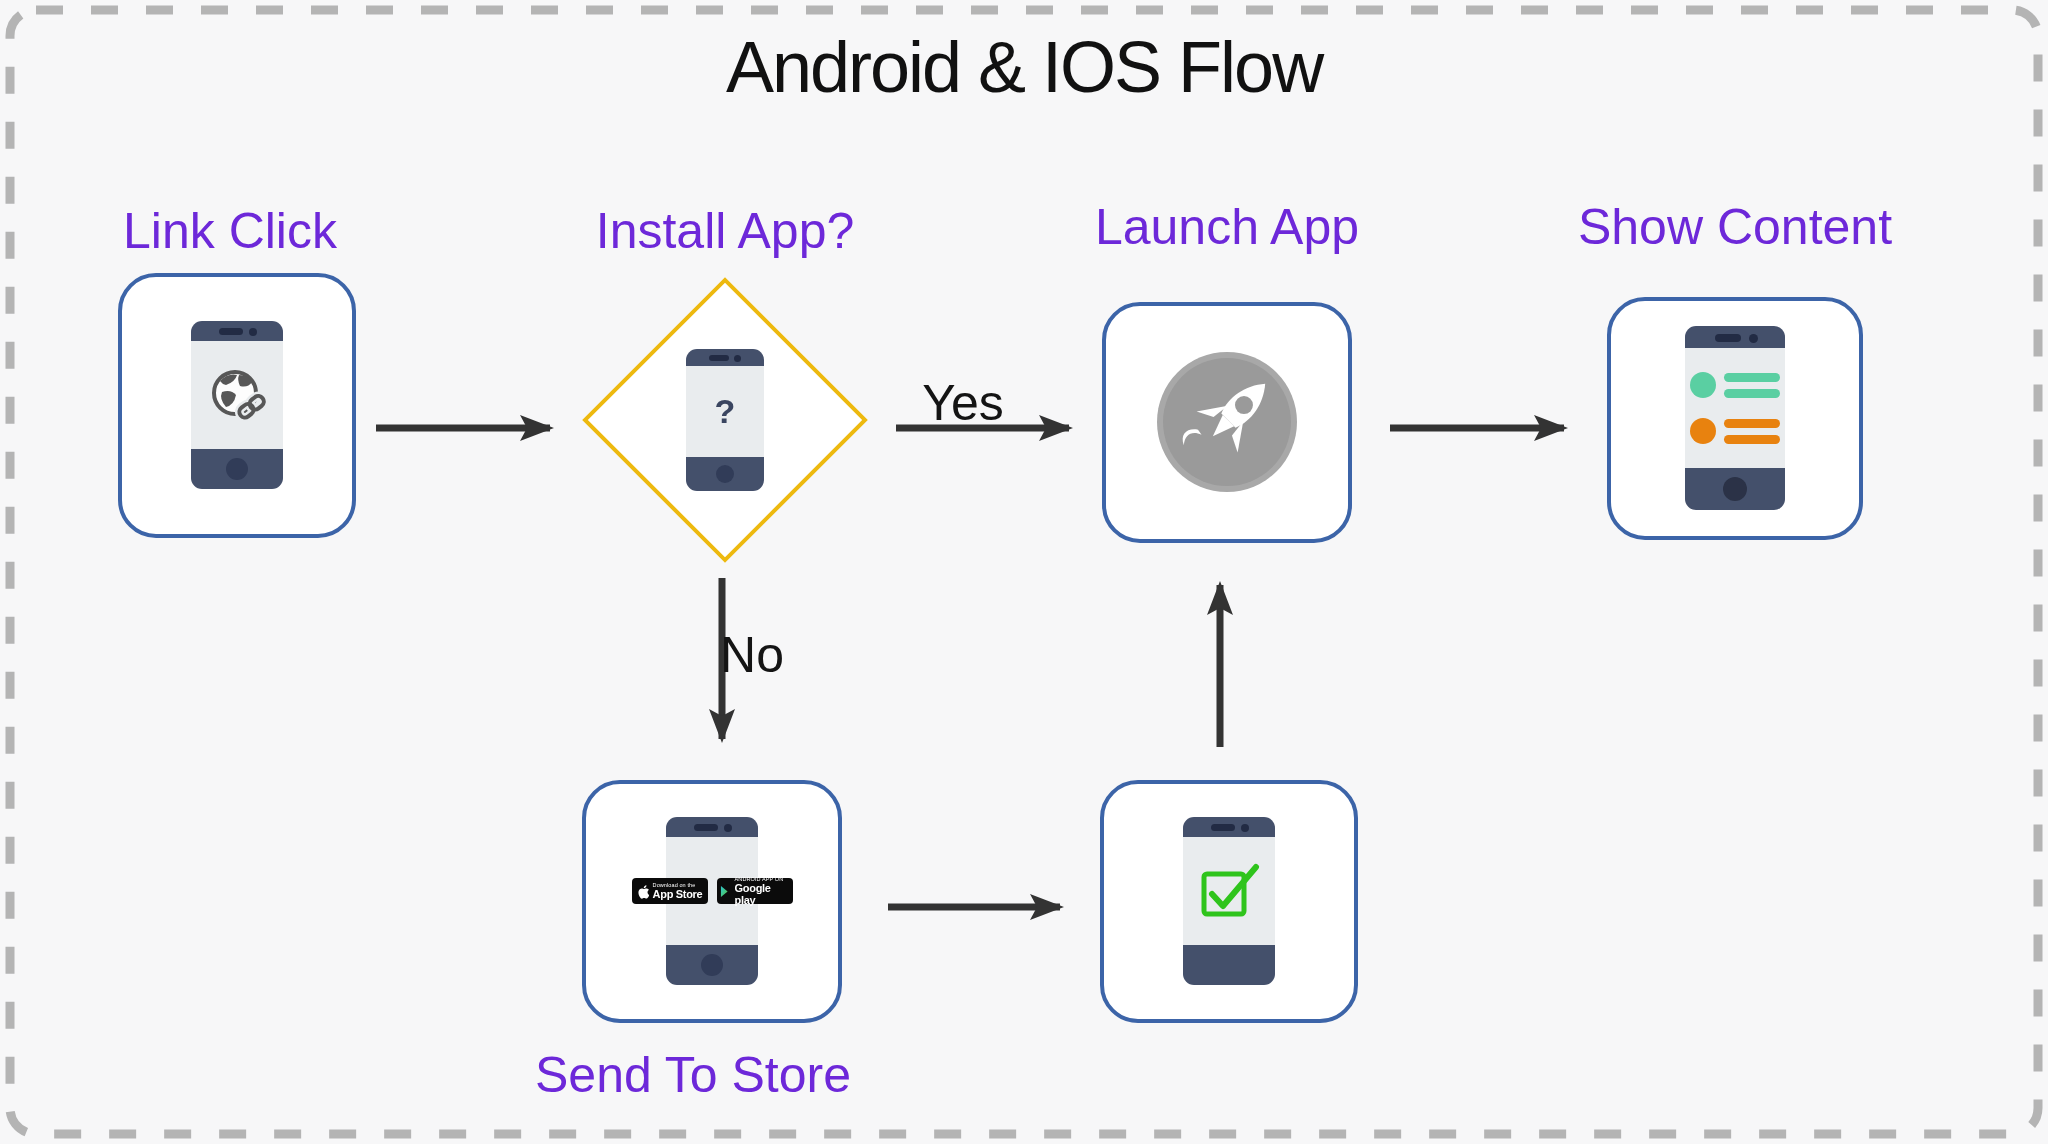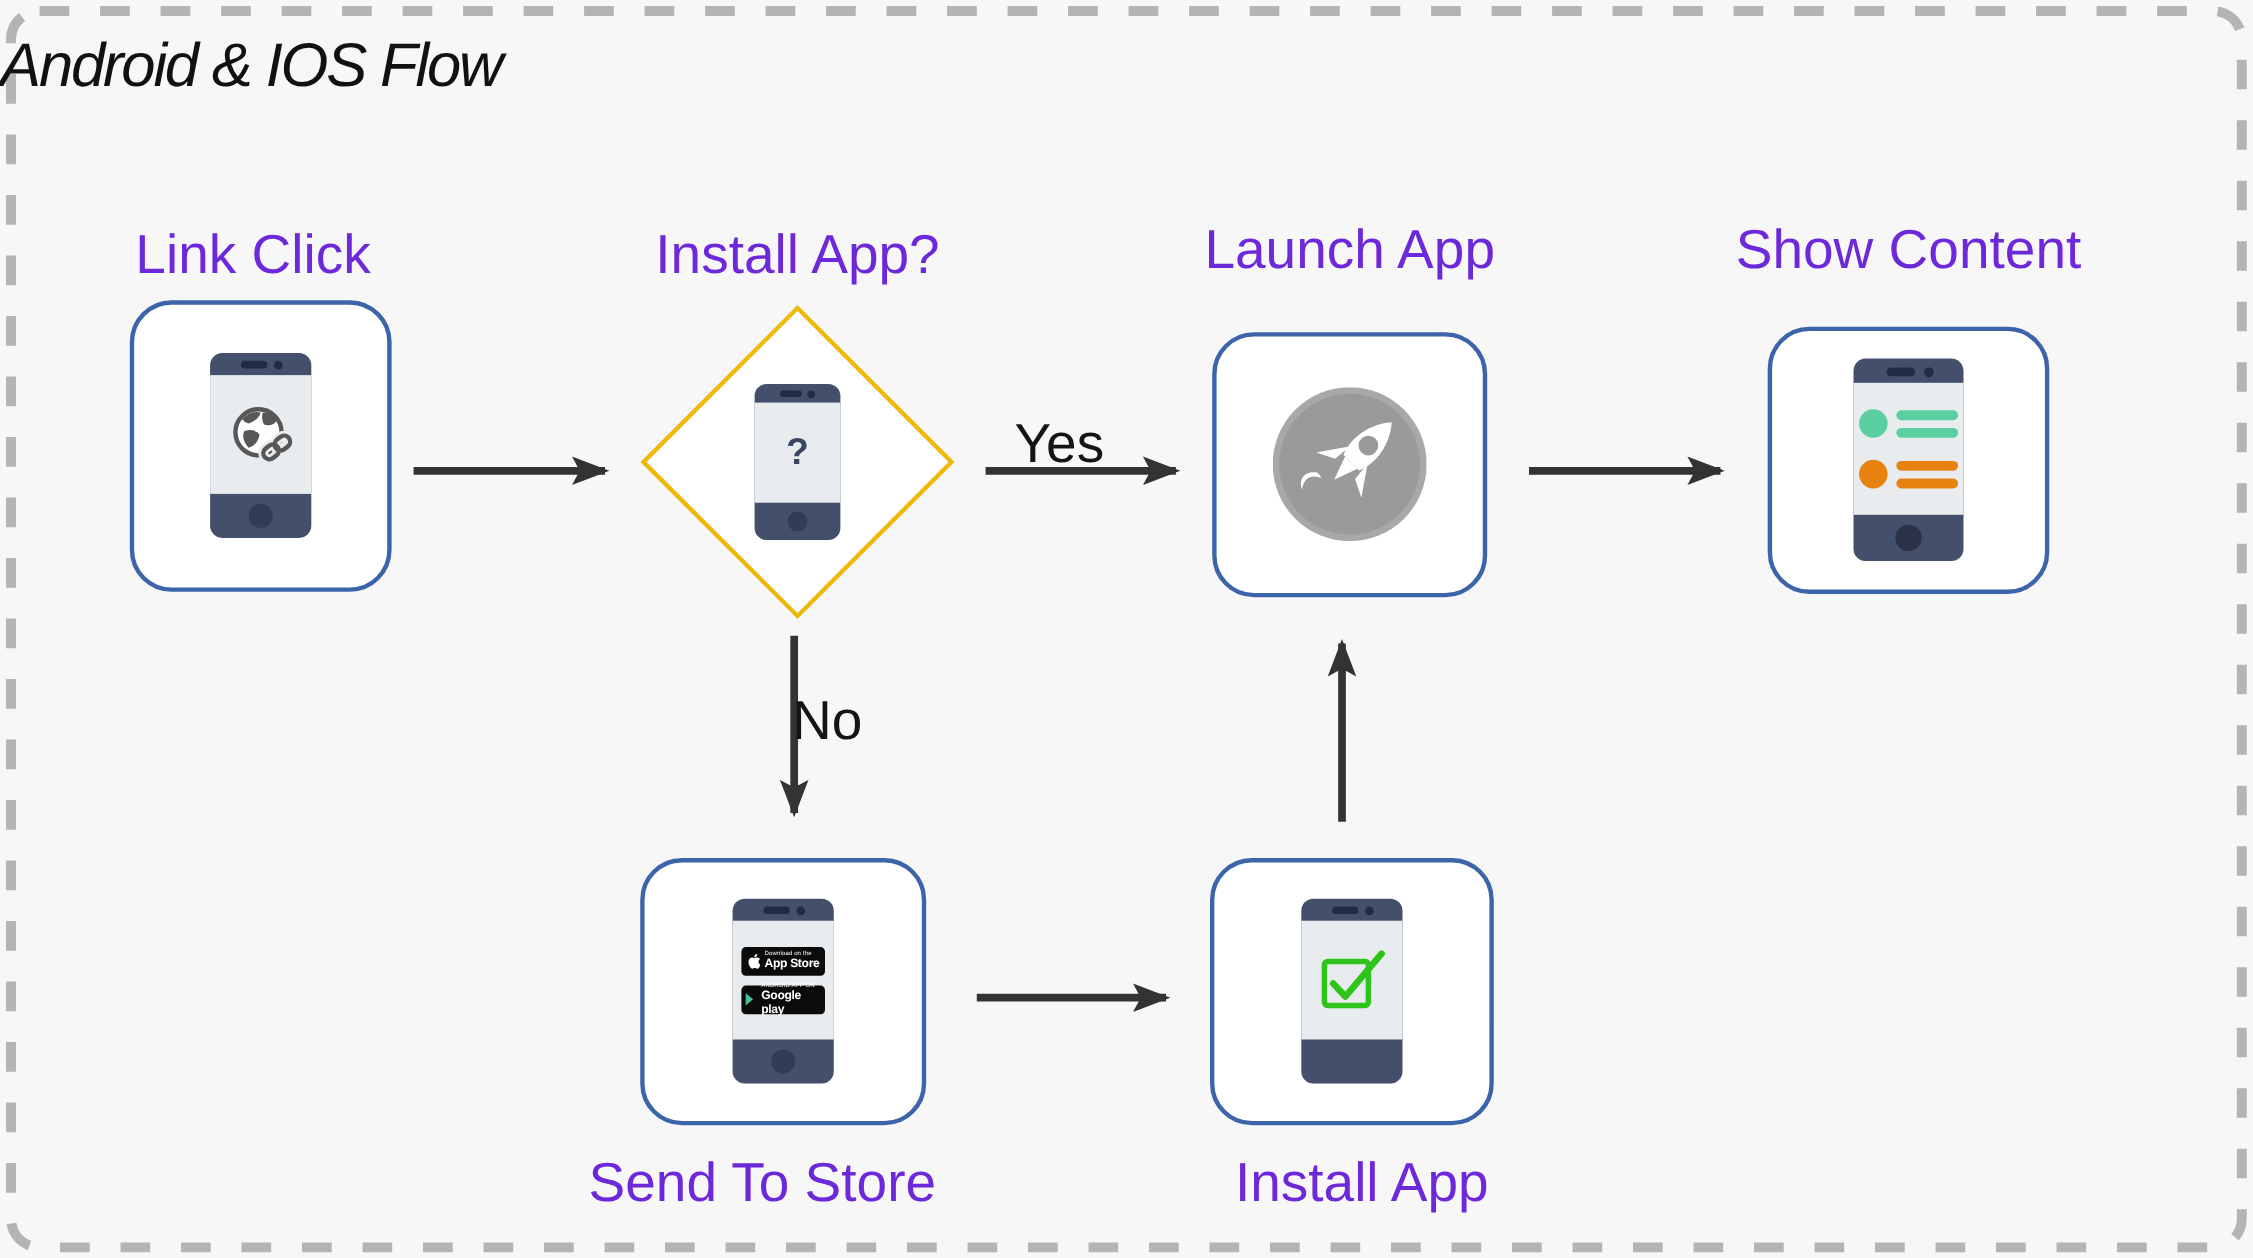--- a/index.html
+++ b/index.html
@@ -8,22 +8,22 @@
     background:#f7f7f8;
     font-family:"Liberation Sans", sans-serif;
     overflow:hidden;
   }
   #canvas { position:relative; width:2048px; height:1144px; }
   #overlay { position:absolute; left:0; top:0; z-index:1; pointer-events:none; }
   .layer { position:absolute; left:0; top:0; width:100%; height:100%; z-index:2; }
 
   .title {
     position:absolute; left:0; top:26px; width:100%;
-    text-align:left; font-size:56px; letter-spacing:-2px;
-    color:#111; white-space:nowrap;font-style:italic;
+    text-align:center; font-size:72px; letter-spacing:-2px;
+    color:#111; white-space:nowrap;
   }
   .node-label {
     position:absolute; transform:translateX(-50%);
     font-size:50px; color:#6d28d9; white-space:nowrap; text-align:left;
   }
   .edge-label {
     position:absolute; transform:translateX(-50%);
     font-size:50px; color:#141414; white-space:nowrap;
   }
 
@@ -62,21 +62,21 @@
 
   .phone.lg { width:100px; height:184px; }
   .phone.lg .screen  { top:22px; bottom:42px; }
   .phone.lg .speaker { top:8px;  left:30px; width:26px; height:8px; }
   .phone.lg .cam     { top:8px;  left:64px; width:9px;  height:9px; }
   .phone.lg .home    { bottom:9px; width:24px; height:24px; background:#2b3247; }
 
   .question-mark { font-size:34px; font-weight:bold; color:#3a4560; }
 
   
-  .badges { display:flex; flex-direction:column; gap:9px; align-items:center; }
+  .badges { display:flex; flex-direction:row; gap:9px; align-items:center; }
   .badge {
     width:76px; height:26px; background:#0b0b0b; border-radius:4px;
     color:#fff; display:flex; align-items:center; justify-content:center;
     gap:4px; box-sizing:border-box; padding:0 3px;
   }
   .badge .btxt { display:flex; flex-direction:column; line-height:1.1; text-align:left; }
   .badge .l1 { font-size:5.5px; letter-spacing:0.1px; }
   .badge .l2 { font-size:11px; font-weight:bold; letter-spacing:-0.3px; }
 
   
@@ -113,21 +113,20 @@
 
   <div class="layer">
 
     <div class="title">Android &amp; IOS Flow</div>
 
     <div class="node-label" style="left:230px; top:202px;">Link Click</div>
     <div class="node-label" style="left:725px; top:202px;">Install App?</div>
     <div class="node-label" style="left:1227px; top:198px;">Launch App</div>
     <div class="node-label" style="left:1735px; top:198px;">Show Content</div>
     <div class="node-label" style="left:693px; top:1046px;">Send To Store</div>
-    <div class="node-label" style="left:1238px; top:1046px;">Install App</div>
 
     <div class="edge-label" style="left:963px; top:360px;margin-top:14px;">Yes</div>
     <div class="edge-label" style="left:752px; top:626px;">No</div>
 
     <div class="box" style="left:118px; top:273px; width:238px; height:265px;">
       <div class="phone std" style="left:69px; top:44px;">
         <span class="speaker"></span>
         <span class="cam"></span>
         <div class="screen">
           <svg width="58" height="58" viewBox="0 0 58 58">

